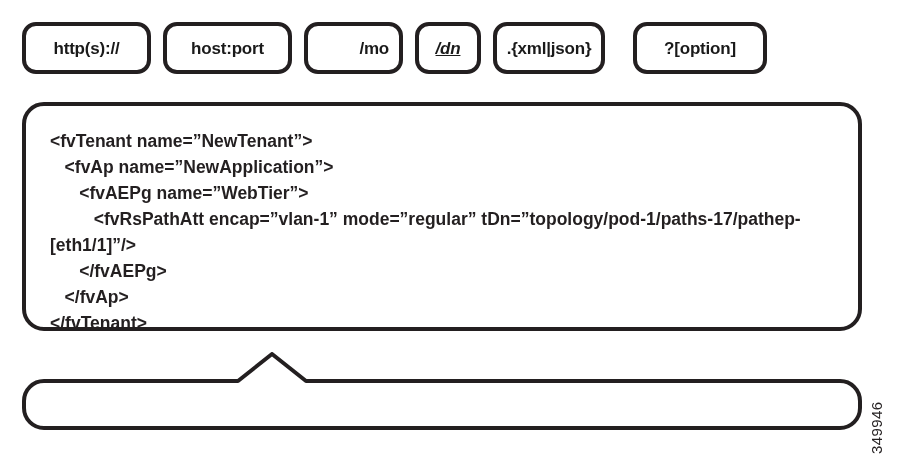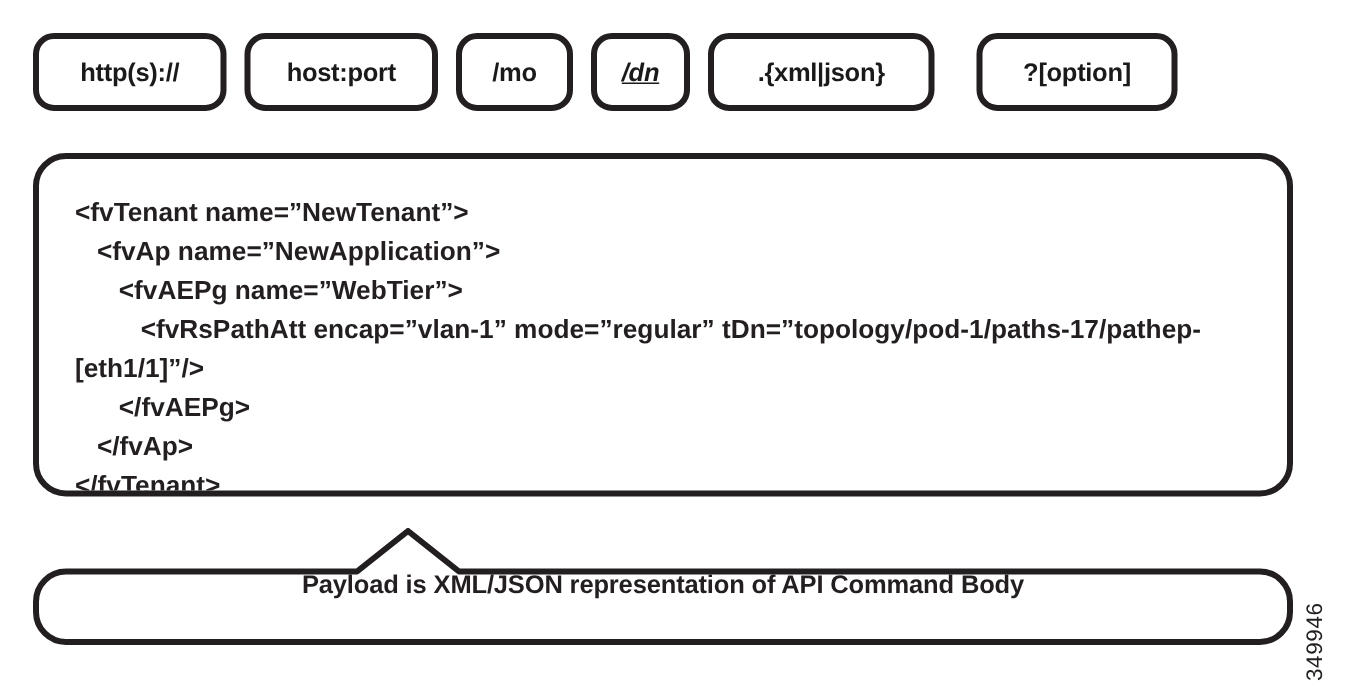--- a/index.html
+++ b/index.html
@@ -48,23 +48,23 @@
     letter-spacing: -0.2px;
     white-space: nowrap;
     line-height: 1;
   }
   .chip.italic { font-style: italic; }
 
   
   .chip.c0 { width: 129px; }
   .chip.c1 { width: 129px; }
   .chip.c2 { width: 78px; }
-  .chip.c3 { width: 78px; }
+  .chip.c3 { width: 99px; justify-content: flex-end; }
   .chip.c4 { width: 66px; text-decoration: underline; }
-  .chip.c5 { width: 151px; text-align: center; }
+  .chip.c5 { width: 112px; text-align: center; }
   .chip.c6 { width: 134px; margin-left: 16px; }
 
   
   .code-box {
     position: absolute;
     left: 22px;
     top: 102px;
     width: 840px;
     height: 229px;
     border: 4px solid #231f20;
@@ -173,18 +173,17 @@
                L 818,29
                A 20,20 0 0 1 838,49
                L 838,56
                A 20,20 0 0 1 818,76
                L 22,76
                A 20,20 0 0 1 2,56
                L 2,49
                A 20,20 0 0 1 22,29
                Z" fill="#ffffff" stroke="#231f20" stroke-width="4" stroke-linejoin="round" stroke-linecap="round"></path>
     </svg>
-    <div class="callout-label">Payload is XML/JSON representation of API Command Body</div>
   </div>
 
   <div class="figure-id">349946</div>
 
 </div>
 
 </body></html>

